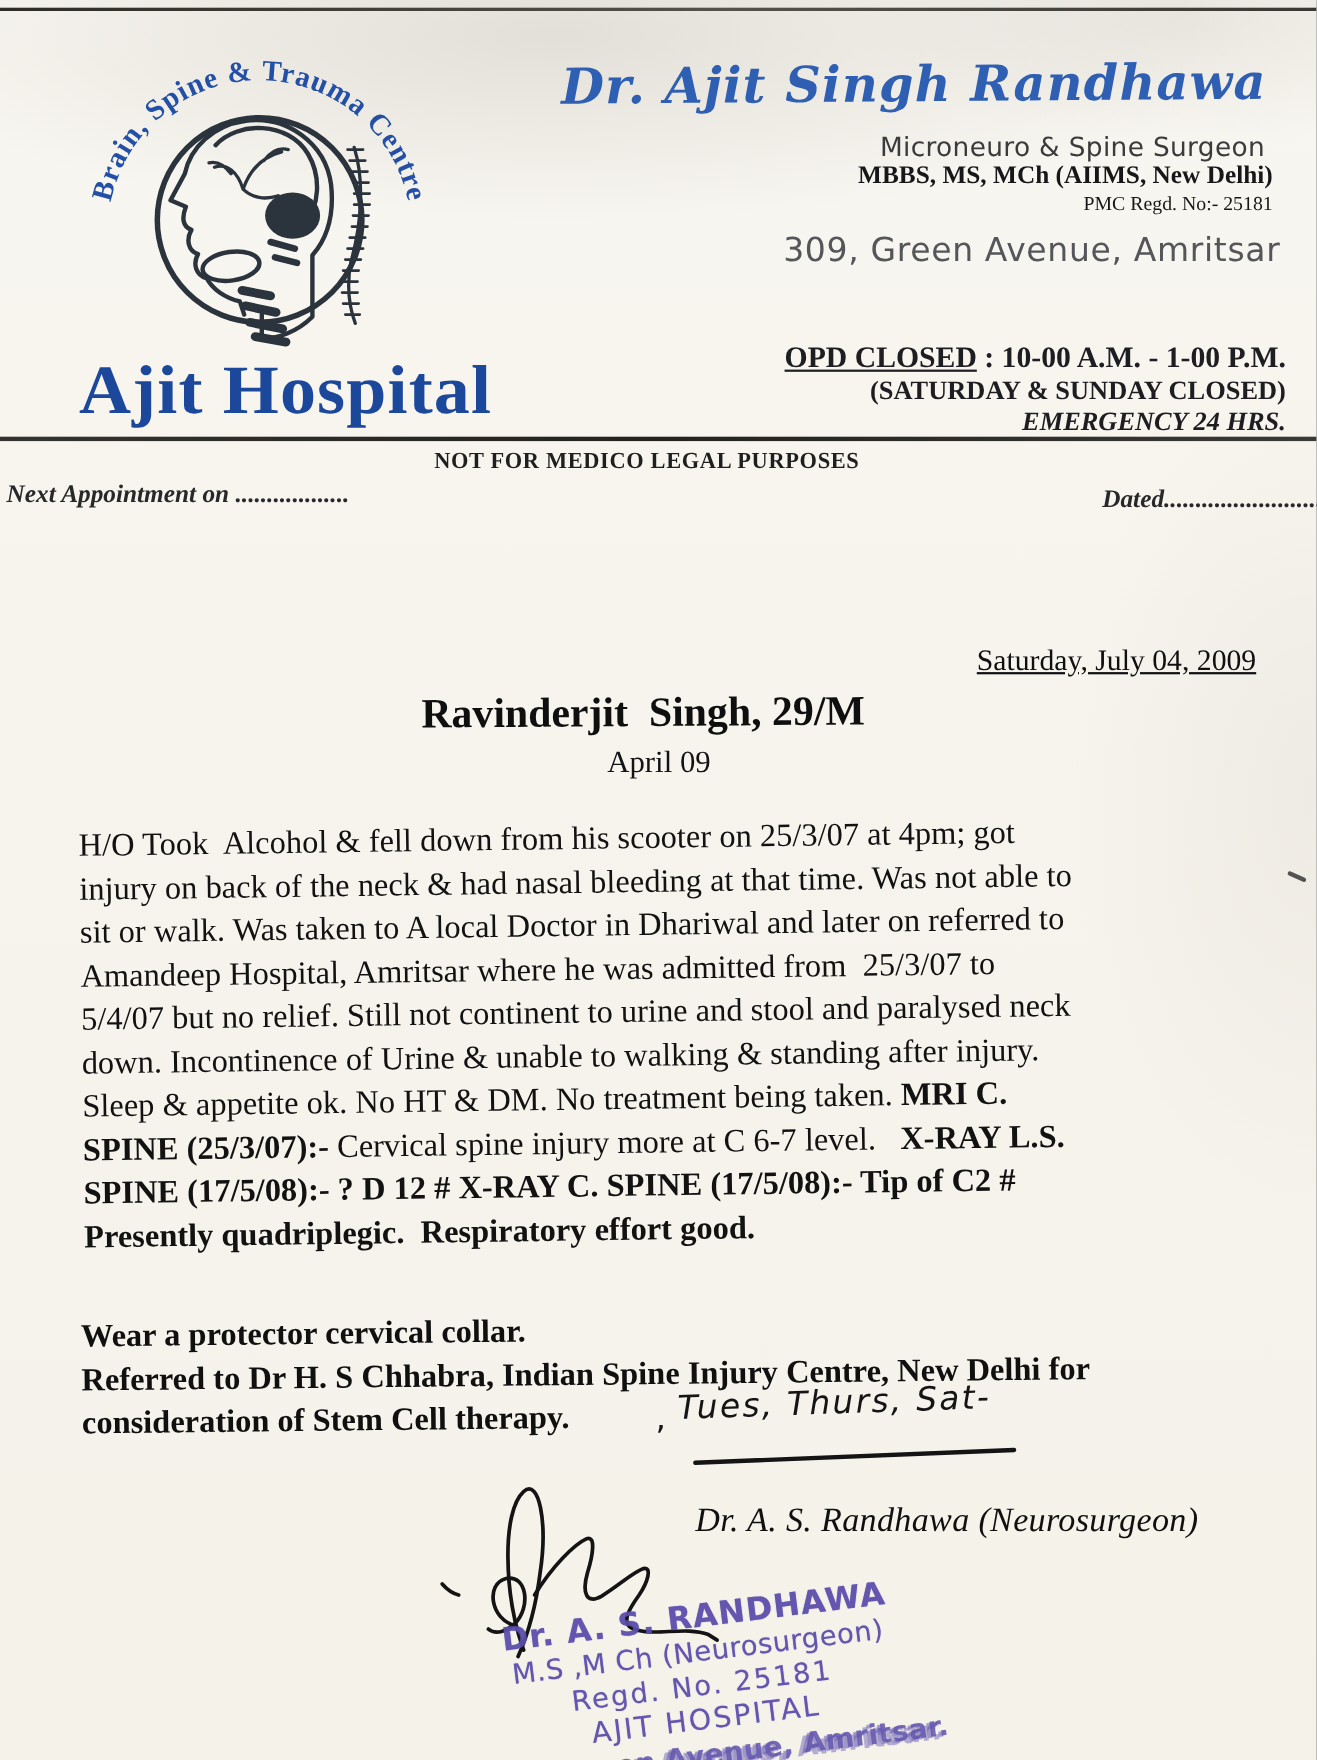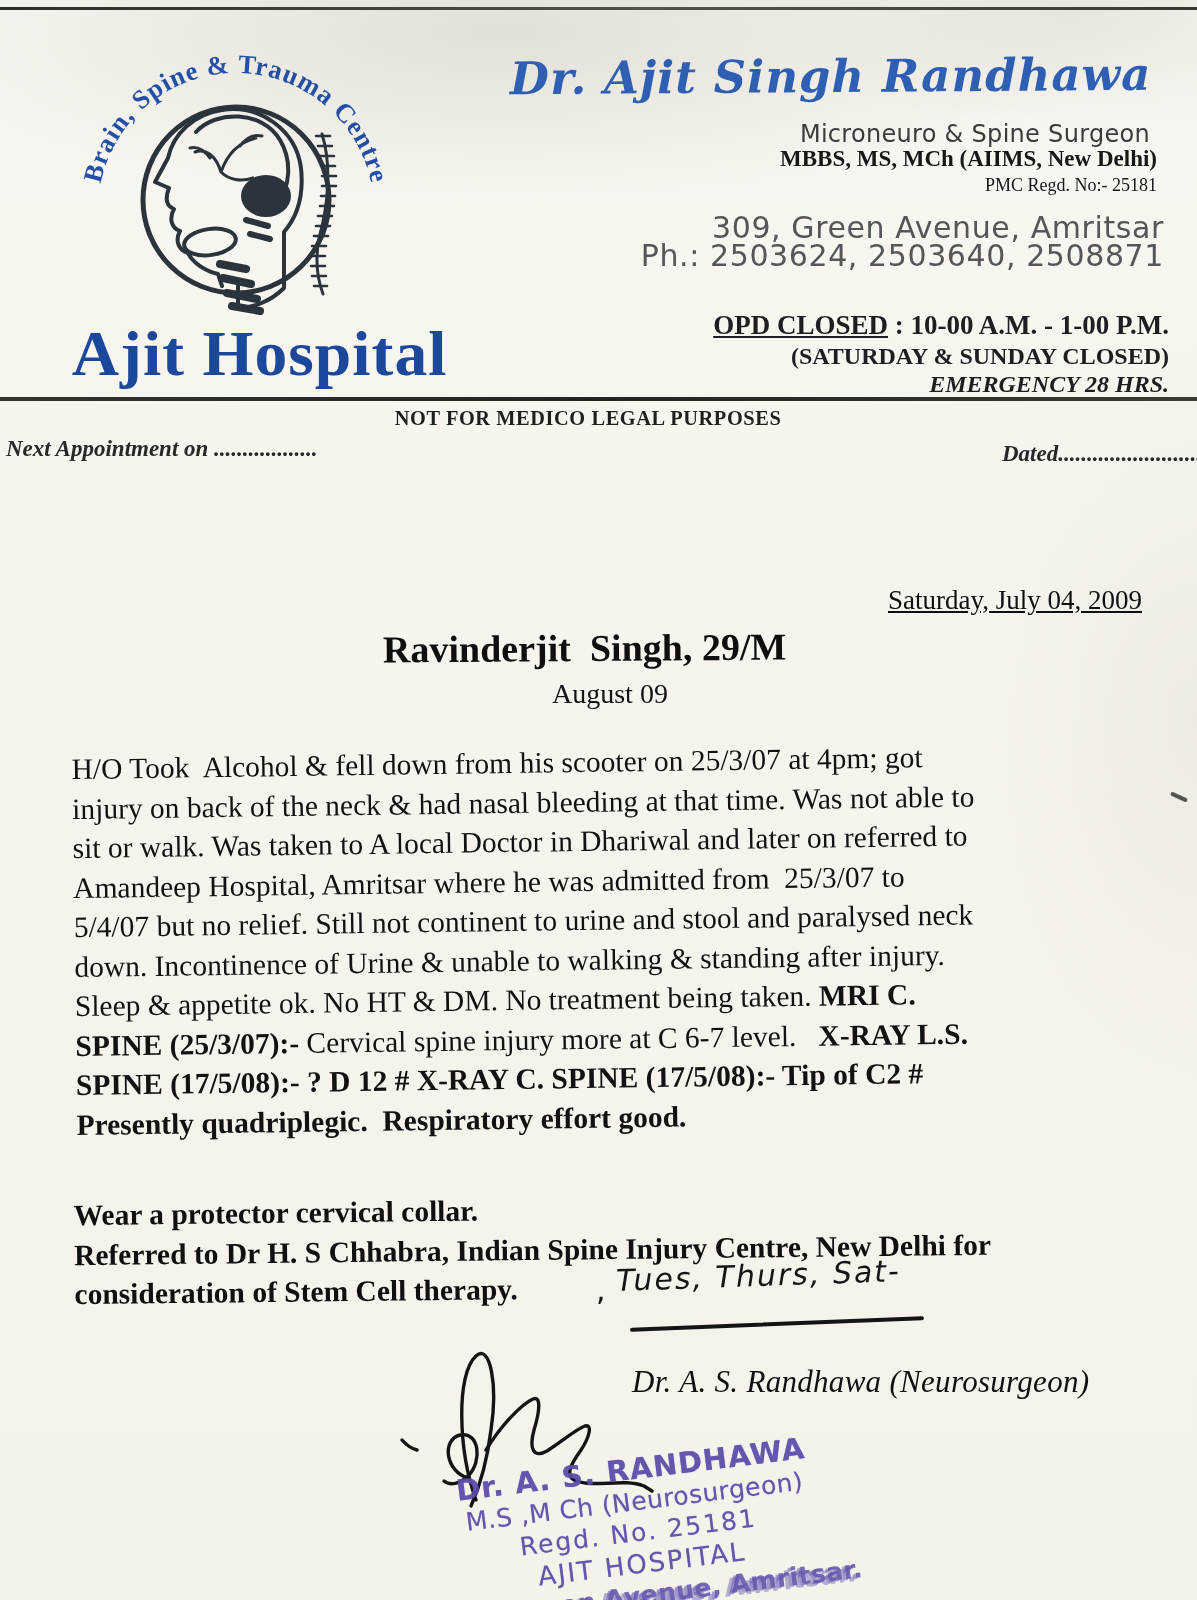--- a/index.html
+++ b/index.html
@@ -121,36 +121,35 @@
 
   <div class="abs hospital-name">Ajit Hospital</div>
 
   <div class="abs doctor-name">Dr. Ajit Singh Randhawa</div>
   <div class="abs specialty">Microneuro &amp; Spine Surgeon</div>
   <div class="abs degrees">MBBS, MS, MCh (AIIMS, New Delhi)</div>
   <div class="abs registration">PMC Regd. No:- 25181</div>
 
   <div class="abs addr-block">
     <div>309, Green Avenue, Amritsar</div>
-    <div>Ph.: 2503624, 2503640, 2508871</div>
   </div>
 
   <div class="abs opd-line"><span class="opd-label">OPD CLOSED</span><span> : 10-00 A.M. - 1-00 P.M.</span></div>
   <div class="abs opd-closed">(SATURDAY &amp; SUNDAY CLOSED)</div>
-  <div class="abs emergency">EMERGENCY 28 HRS.</div>
+  <div class="abs emergency">EMERGENCY 24 HRS.</div>
 
   <div class="abs divider"></div>
 
   <div class="abs medico-legal">NOT FOR MEDICO LEGAL PURPOSES</div>
   <div class="abs next-appt">Next Appointment on ..................</div>
   <div class="abs dated">Dated...........................</div>
 
   <div class="abs day-date">Saturday, July 04, 2009</div>
   <div class="abs patient-name">Ravinderjit  Singh, 29/M</div>
-  <div class="abs visit-month">August 09</div>
+  <div class="abs visit-month">April 09</div>
 
   <div class="abs report">
     <div class="rline"><span>H/O Took  Alcohol &amp; fell down from his scooter on 25/3/07 at 4pm; got</span></div>
     <div class="rline"><span>injury on back of the neck &amp; had nasal bleeding at that time. Was not able to</span></div>
     <div class="rline"><span>sit or walk. Was taken to A local Doctor in Dhariwal and later on referred to</span></div>
     <div class="rline"><span>Amandeep Hospital, Amritsar where he was admitted from  25/3/07 to</span></div>
     <div class="rline"><span>5/4/07 but no relief. Still not continent to urine and stool and paralysed neck</span></div>
     <div class="rline"><span>down. Incontinence of Urine &amp; unable to walking &amp; standing after injury.</span></div>
     <div class="rline"><span>Sleep &amp; appetite ok. No HT &amp; DM. No treatment being taken. </span><span class="b">MRI C.</span></div>
     <div class="rline"><span class="b">SPINE (25/3/07):- </span><span>Cervical spine injury more at C 6-7 level. </span><span class="b">  X-RAY L.S.</span></div>

